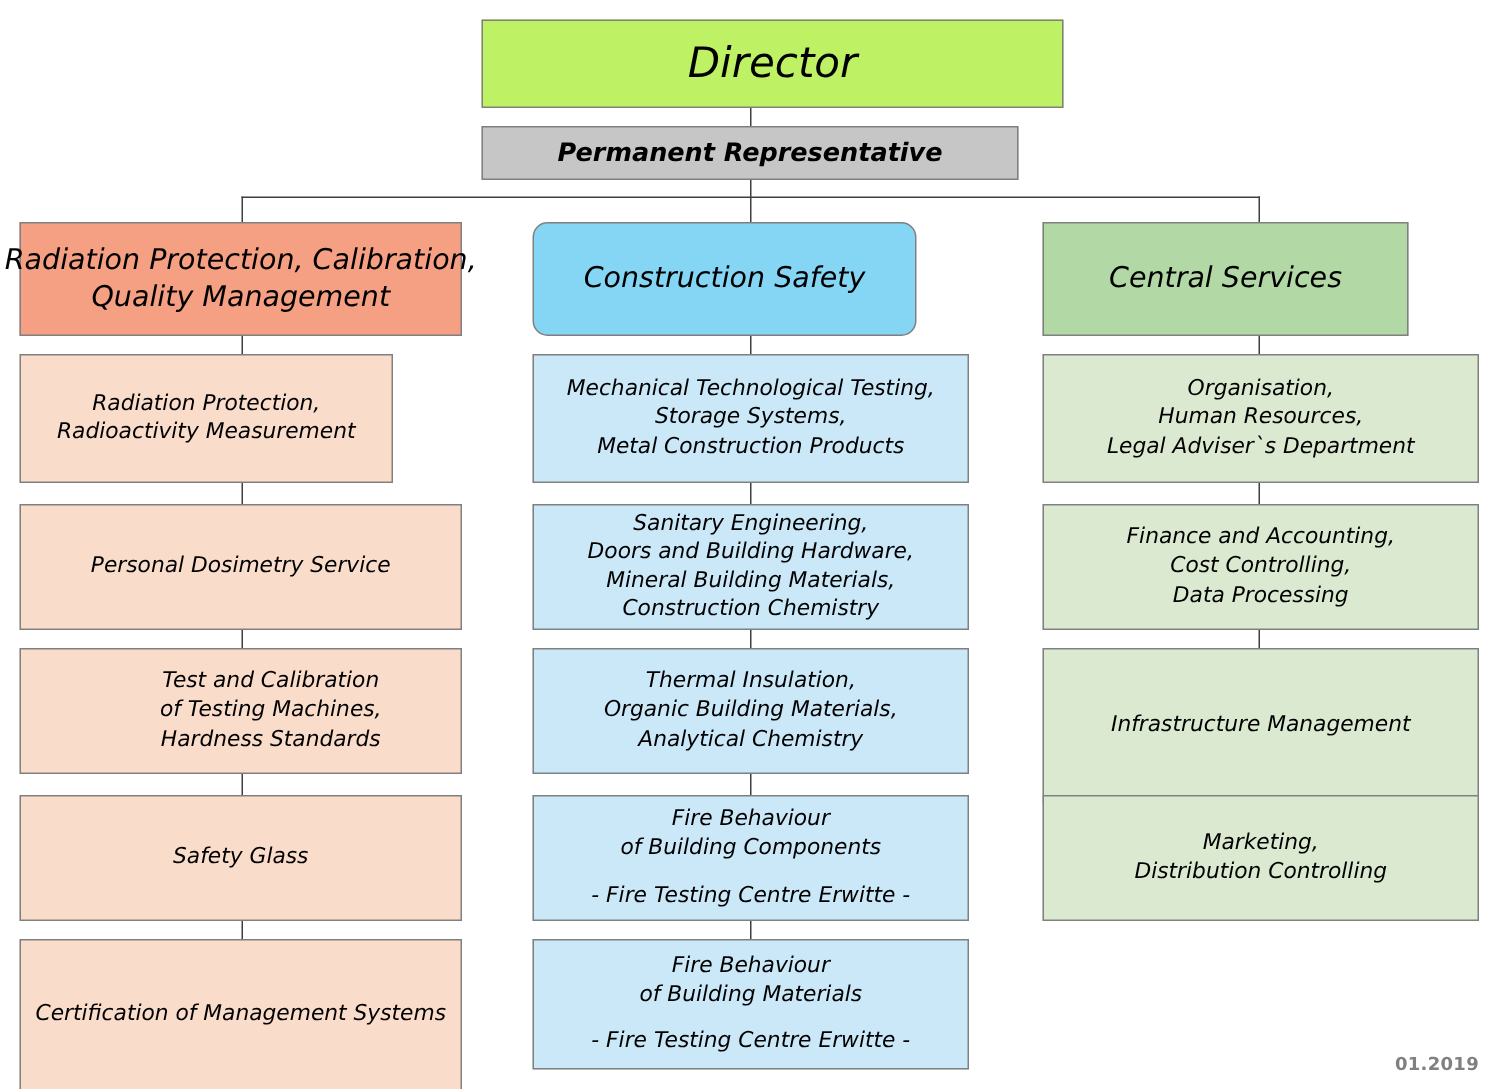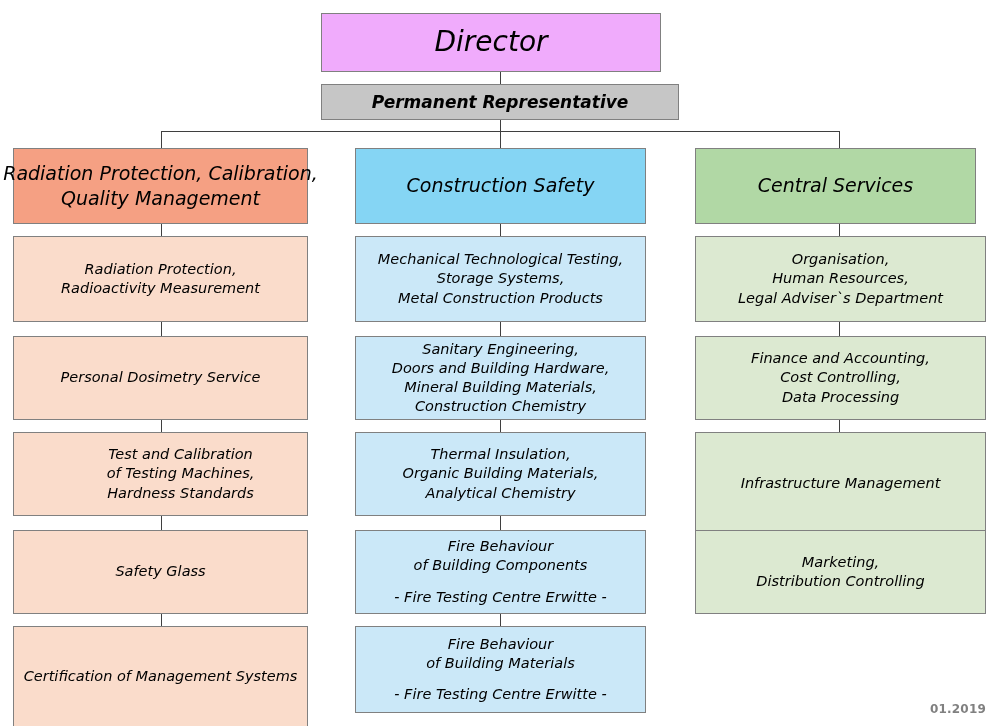--- a/index.html
+++ b/index.html
@@ -45,23 +45,23 @@
 
   .node .spacer {
     display: block;
     height: 0.85em;
   }
 
   
   .node.director {
     left: 321px;
     top: 13px;
-    width: 340px;
+    width: 388px;
     height: 59px;
-    background: #f0abfc;
+    background: #bef264;
     font-size: 28px;
     font-weight: 400;
     text-align: center;
   }
 
   .node.deputy {
     left: 321px;
     top: 84px;
     width: 358px;
     height: 36px;
@@ -152,21 +152,21 @@
     <span class="line">Permanent Representative</span>
   </div>
 
   <div class="col-a">
 
     <div class="node division" style="left:13px; top:148px; width:295px;">
       <span class="line">Radiation Protection, Calibration,</span>
       <span class="line">Quality Management</span>
     </div>
 
-    <div class="node unit" style="left:13px; top:236px; width:295px; height:86px;">
+    <div class="node unit" style="left:13px; top:236px; width:249px; height:86px;">
       <span class="line">Radiation Protection,</span>
       <span class="line">Radioactivity Measurement</span>
     </div>
 
     <div class="node unit" style="left:13px; top:336px; width:295px; height:84px;">
       <span class="line">Personal Dosimetry Service</span>
     </div>
 
     <div class="node unit" style="left:13px; top:432px; width:295px; height:84px;padding-left:40px;">
       <span class="line">Test and Calibration</span>
@@ -178,21 +178,21 @@
       <span class="line">Safety Glass</span>
     </div>
 
     <div class="node unit" style="left:13px; top:626px; width:295px; height:101px;">
       <span class="line">Certification of Management Systems</span>
     </div>
   </div>
 
   <div class="col-b">
 
-    <div class="node division" style="left:355px; top:148px; width:291px;">
+    <div class="node division" style="left:355px; top:148px; width:256px;border-radius:10px;">
       <span class="line">Construction Safety</span>
     </div>
 
     <div class="node unit" style="left:355px; top:236px; width:291px; height:86px;">
       <span class="line">Mechanical Technological Testing,</span>
       <span class="line">Storage Systems,</span>
       <span class="line">Metal Construction Products</span>
     </div>
 
     <div class="node unit" style="left:355px; top:336px; width:291px; height:84px;">
@@ -218,21 +218,21 @@
     <div class="node unit" style="left:355px; top:626px; width:291px; height:87px;">
       <span class="line">Fire Behaviour</span>
       <span class="line">of Building Materials</span>
       <span class="spacer"></span>
       <span class="line">- Fire Testing Centre Erwitte -</span>
     </div>
   </div>
 
   <div class="col-c">
 
-    <div class="node division" style="left:695px; top:148px; width:281px;">
+    <div class="node division" style="left:695px; top:148px; width:244px;">
       <span class="line">Central Services</span>
     </div>
 
     <div class="node unit" style="left:695px; top:236px; width:291px; height:86px;">
       <span class="line">Organisation,</span>
       <span class="line">Human Resources,</span>
       <span class="line">Legal Adviser`s Department</span>
     </div>
 
     <div class="node unit" style="left:695px; top:336px; width:291px; height:84px;">

